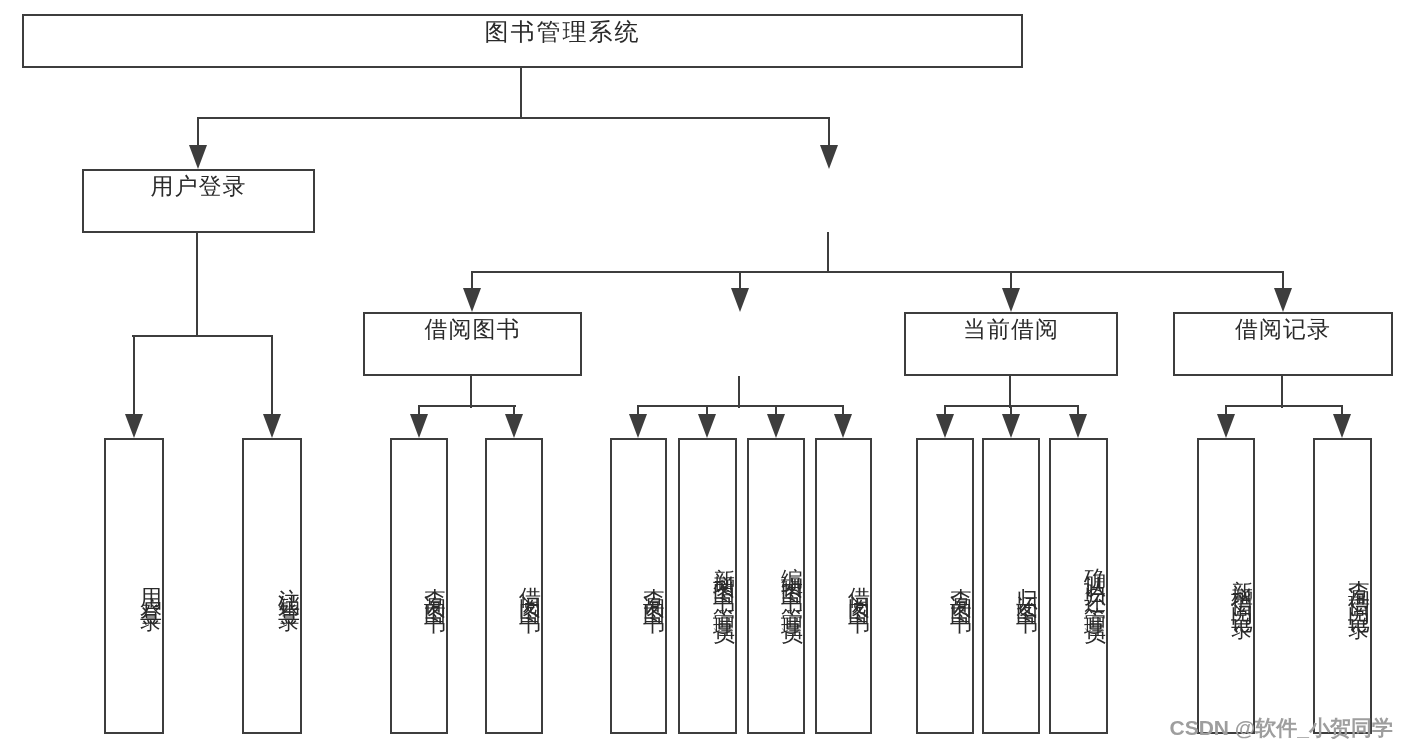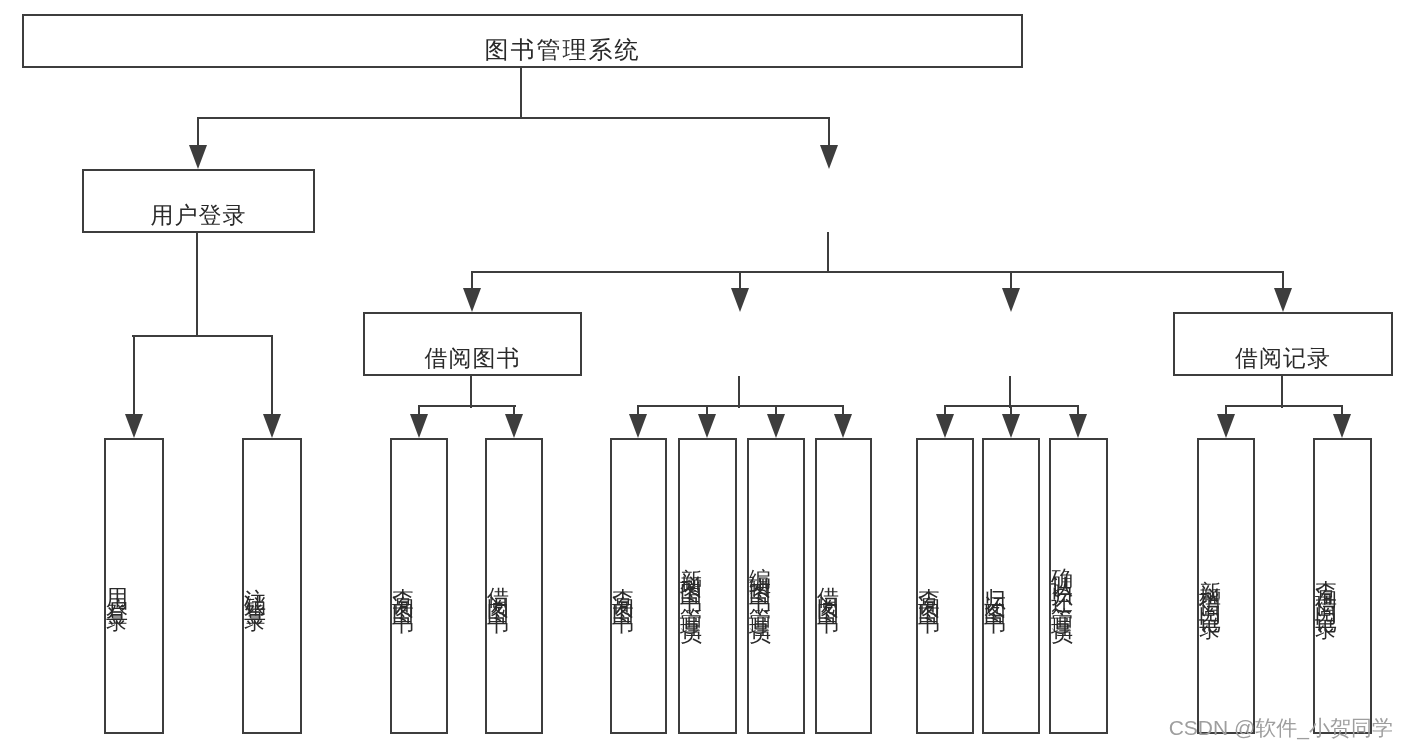--- a/index.html
+++ b/index.html
@@ -15,21 +15,21 @@
     background:var(--bg);
     overflow:hidden;
     font-family:"Liberation Sans","DejaVu Sans",sans-serif;
     color:var(--text);
   }
   .box{
     position:absolute;
     box-sizing:border-box;
     border:2px solid var(--line);
     background:#fff;
-    display:flex;align-items:flex-end;justify-content:center;
+    display:flex;align-items:flex-start;justify-content:center;
     text-align:center;
   }
   .h-label{font-size:23px;letter-spacing:1px;}
   .root-label{font-size:24px;letter-spacing:2px;}
   .root-label .shift{transform:translateX(40px);display:inline-block;}
   .leaf{
     writing-mode:vertical-rl;
     text-orientation:mixed;
     font-size:22px;
     letter-spacing:8px;
@@ -44,20 +44,21 @@
     border-right:9px solid transparent;
     border-top:24px solid var(--line);
   }
   .watermark{
     position:absolute;
     right:12px;bottom:5px;
     font-size:21px;
     color:var(--watermark);
     white-space:nowrap;
     z-index:5;
+    font-weight:bold;
   }
 </style>
 </head>
 <body>
 
 <div id="stage">
 
   <div class="box root-label" style="left:22px;top:14px;width:1001px;height:54px;">
     <span class="shift">图书管理系统</span>
   </div>
@@ -86,20 +87,23 @@
   <div class="vline" style="left:739px;top:271px;height:19px;"></div>
   <div class="vline" style="left:1010px;top:271px;height:19px;"></div>
   <div class="vline" style="left:1282px;top:271px;height:19px;"></div>
   <div class="arrow" style="left:463px;top:288px;"></div>
   <div class="arrow" style="left:731px;top:288px;"></div>
   <div class="arrow" style="left:1002px;top:288px;"></div>
   <div class="arrow" style="left:1274px;top:288px;"></div>
 
   <div class="box h-label" style="left:363px;top:312px;width:219px;height:64px;">
     <span>借阅图书</span>
+  </div>
+  <div class="box h-label" style="left:904px;top:312px;width:214px;height:64px;">
+    <span>当前借阅</span>
   </div>
   <div class="box h-label" style="left:1173px;top:312px;width:220px;height:64px;">
     <span>借阅记录</span>
   </div>
 
   <div class="vline" style="left:470px;top:376px;height:32px;"></div>
   <div class="hline" style="left:418px;top:405px;width:98px;"></div>
   <div class="vline" style="left:418px;top:405px;height:11px;"></div>
   <div class="vline" style="left:513px;top:405px;height:11px;"></div>
   <div class="arrow" style="left:410px;top:414px;"></div>

